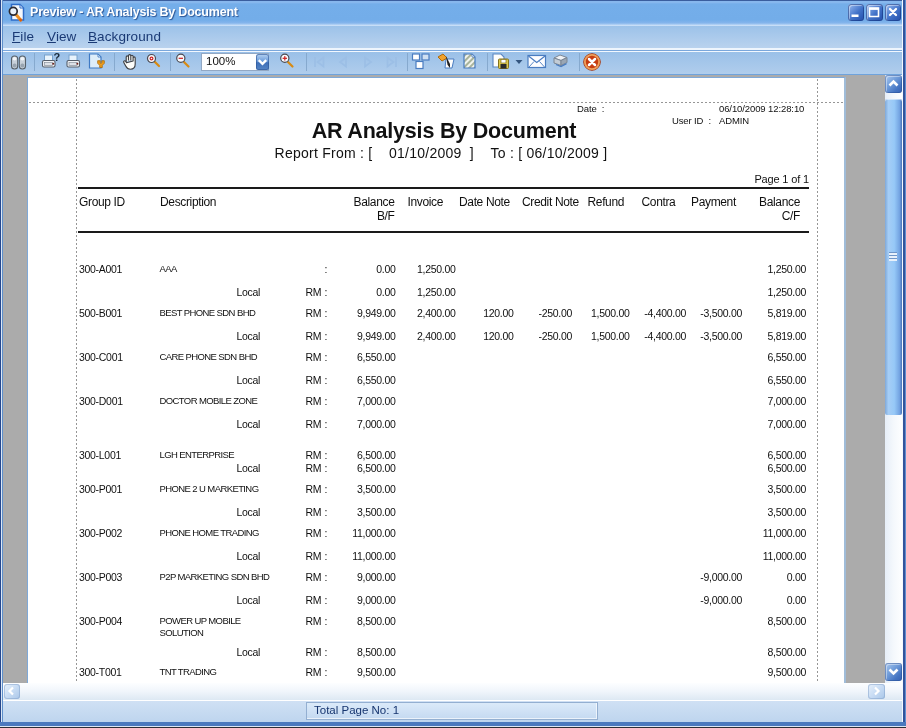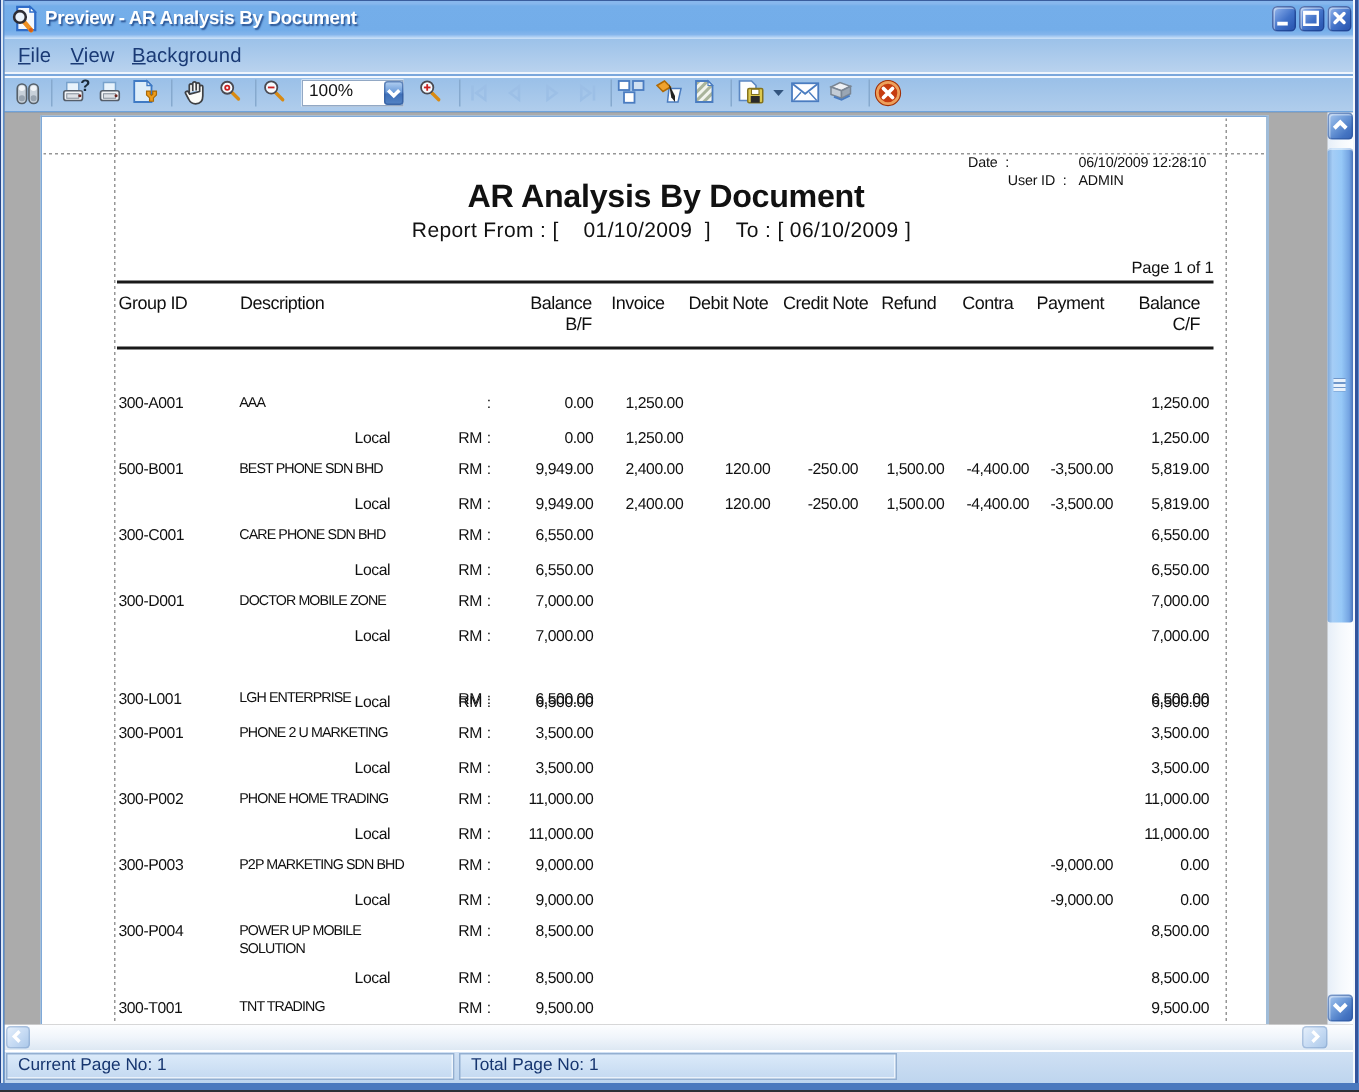--- a/index.html
+++ b/index.html
@@ -221,34 +221,34 @@
 <path d="M7 7 L13 13 M13 7 L7 13" stroke="#fff" stroke-width="2.5" stroke-linecap="round"></path>
 </svg>
     </div>
   <div id="docarea">
     <div id="page"></div>
   </div>
   <div class="vdash" style="left:76px;top:79px;height:603px"></div>
   <div class="vdash" style="left:816.5px;top:79px;height:603px"></div>
   <div class="hdash" style="left:29px;top:102px;width:814px"></div>
   <div id="content">
-    <span class="t" style="left:609px;top:102.5px;width:100px;text-align:center;font-size:9.5px;line-height:11px;letter-spacing:-0.1px">Date&nbsp;&nbsp;:</span>
+    <span class="t" style="left:577px;top:102.5px;width:100px;text-align:left;font-size:9.5px;line-height:11px;letter-spacing:-0.1px">Date&nbsp;&nbsp;:</span>
     <span class="t" style="left:719px;top:102.5px;font-size:9.5px;line-height:11px;letter-spacing:-0.1px">06/10/2009 12:28:10</span>
     <span class="t" style="left:611px;top:114.5px;width:100px;text-align:right;font-size:9.5px;line-height:11px;letter-spacing:-0.1px">User ID&nbsp;&nbsp;:</span>
     <span class="t" style="left:719px;top:114.5px;font-size:9.5px;line-height:11px;letter-spacing:-0.1px">ADMIN</span>
     <span class="t" style="left:79px;top:119px;width:730px;text-align:center;font-size:21.5px;line-height:24px;font-weight:bold;letter-spacing:-0.2px">AR Analysis By Document</span>
     <span class="t" style="left:79px;top:146px;width:724px;text-align:center;font-size:14px;line-height:14px;letter-spacing:0.25px">Report From : [&nbsp;&nbsp;&nbsp;&nbsp;01/10/2009&nbsp;&nbsp;]&nbsp;&nbsp;&nbsp;&nbsp;To : [ 06/10/2009 ]</span>
     <span class="t rep" style="left:719px;top:172.5px;width:90px;text-align:right;font-size:11px;letter-spacing:-0.15px">Page 1 of 1</span>
     <div class="hline" style="left:78px;top:187px;width:731px;height:1.6px"></div>
     <span class="t hdr" style="left:79px;top:196px">Group ID</span>
     <span class="t hdr" style="left:160px;top:196px">Description</span>
     <span class="t hdr" style="left:304.5px;top:196px;width:90px;text-align:right">Balance</span>
     <span class="t hdr" style="left:304.5px;top:209.5px;width:90px;text-align:right">B/F</span>
     <span class="t hdr" style="left:407.5px;top:196px">Invoice</span>
-    <span class="t hdr" style="left:459px;top:196px">Debit Note</span>
+    <span class="t hdr" style="left:459px;top:196px">Date Note</span>
     <span class="t hdr" style="left:522px;top:196px">Credit Note</span>
     <span class="t hdr" style="left:587.5px;top:196px">Refund</span>
     <span class="t hdr" style="left:641.5px;top:196px">Contra</span>
     <span class="t hdr" style="left:691px;top:196px">Payment</span>
     <span class="t hdr" style="left:710px;top:196px;width:90px;text-align:right">Balance</span>
     <span class="t hdr" style="left:710px;top:209.5px;width:90px;text-align:right">C/F</span>
     <div class="hline" style="left:78px;top:231px;width:731px;height:2px"></div>
 <div class="row" style="top:262.8px">
         <span class="gid">300-A001</span>
         <span class="dsc">AAA</span>
@@ -315,21 +315,21 @@
         <span class="num" style="left:305.5px">7,000.00</span>
         <span class="num" style="left:716.0px">7,000.00</span>
       </div>
 <div class="row" style="top:418.0px">
         <span class="lcl">Local</span>
         <span class="rm">RM</span>
         <span class="cl">:</span>
         <span class="num" style="left:305.5px">7,000.00</span>
         <span class="num" style="left:716.0px">7,000.00</span>
       </div>
-<div class="row" style="top:460px">
+<div class="row" style="top:449px">
         <span class="gid">300-L001</span>
         <span class="dsc">LGH ENTERPRISE</span>
         <span class="rm">RM</span>
         <span class="cl">:</span>
         <span class="num" style="left:305.5px">6,500.00</span>
         <span class="num" style="left:716.0px">6,500.00</span>
       </div>
 <div class="row" style="top:462.0px">
         <span class="lcl">Local</span>
         <span class="rm">RM</span>
@@ -427,23 +427,20 @@
     <svg width="16" height="14" viewBox="0 0 16 14">
         <path d="M9 3.5 L5.5 7 L9 10.5" fill="none" stroke="#fff" stroke-width="2.2"></path>
       </svg>
     </div>
   <div class="sbtn" style="left:868px;top:684px;width:16.5px;height:14.5px;background:linear-gradient(135deg,#e8f1fb 0%,#c8dcf4 50%,#a8c6e8 100%);box-shadow:inset 0 0 0 1px rgba(130,160,200,.5)">
     <svg width="16" height="14" viewBox="0 0 16 14">
         <path d="M7 3.5 L10.5 7 L7 10.5" fill="none" stroke="#fff" stroke-width="2.2"></path>
       </svg>
     </div>
   <div id="statusbar">
-    <div class="spanel" style="left:1px;width:299px">
-        <div>Current Page No: 1</div>
-      </div>
     <div class="spanel" style="left:303px;width:292px">
         <div>Total Page No: 1</div>
       </div>
   </div>
   <div id="borderL"></div>
     <div id="borderR"></div>
     <div id="borderB"></div>
 </div>
 
 </body></html>

